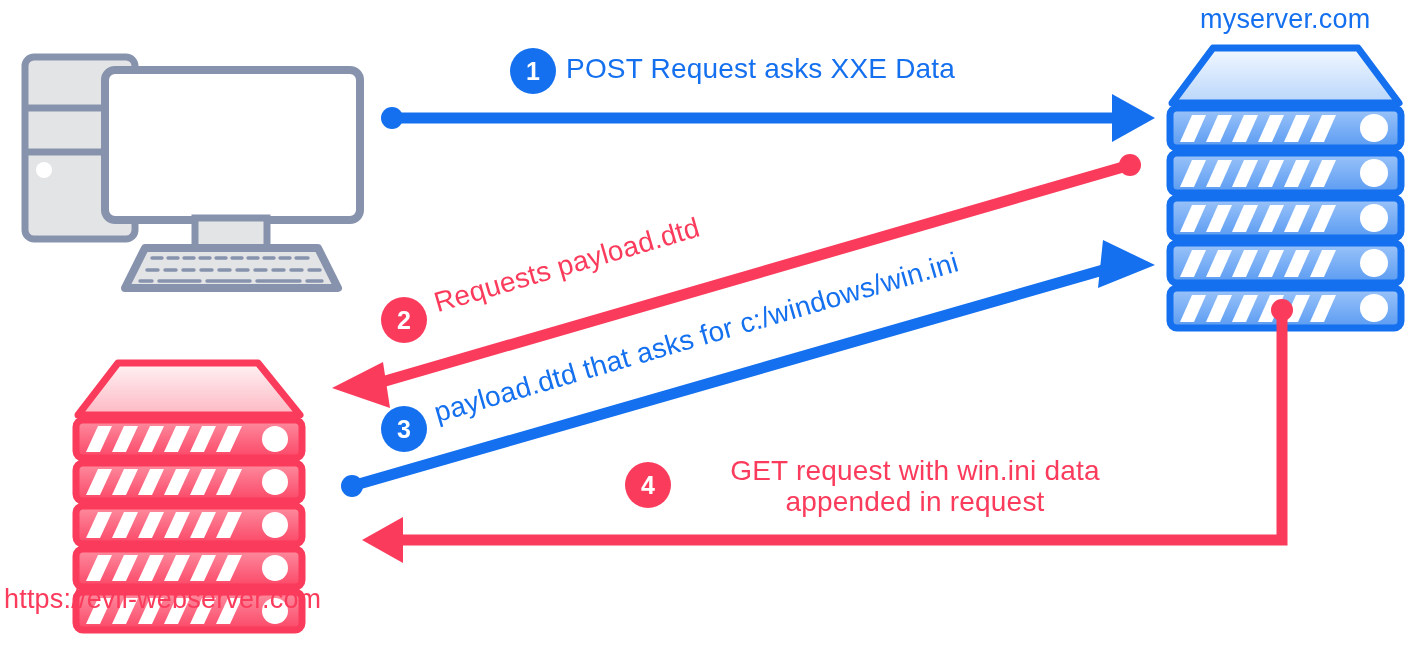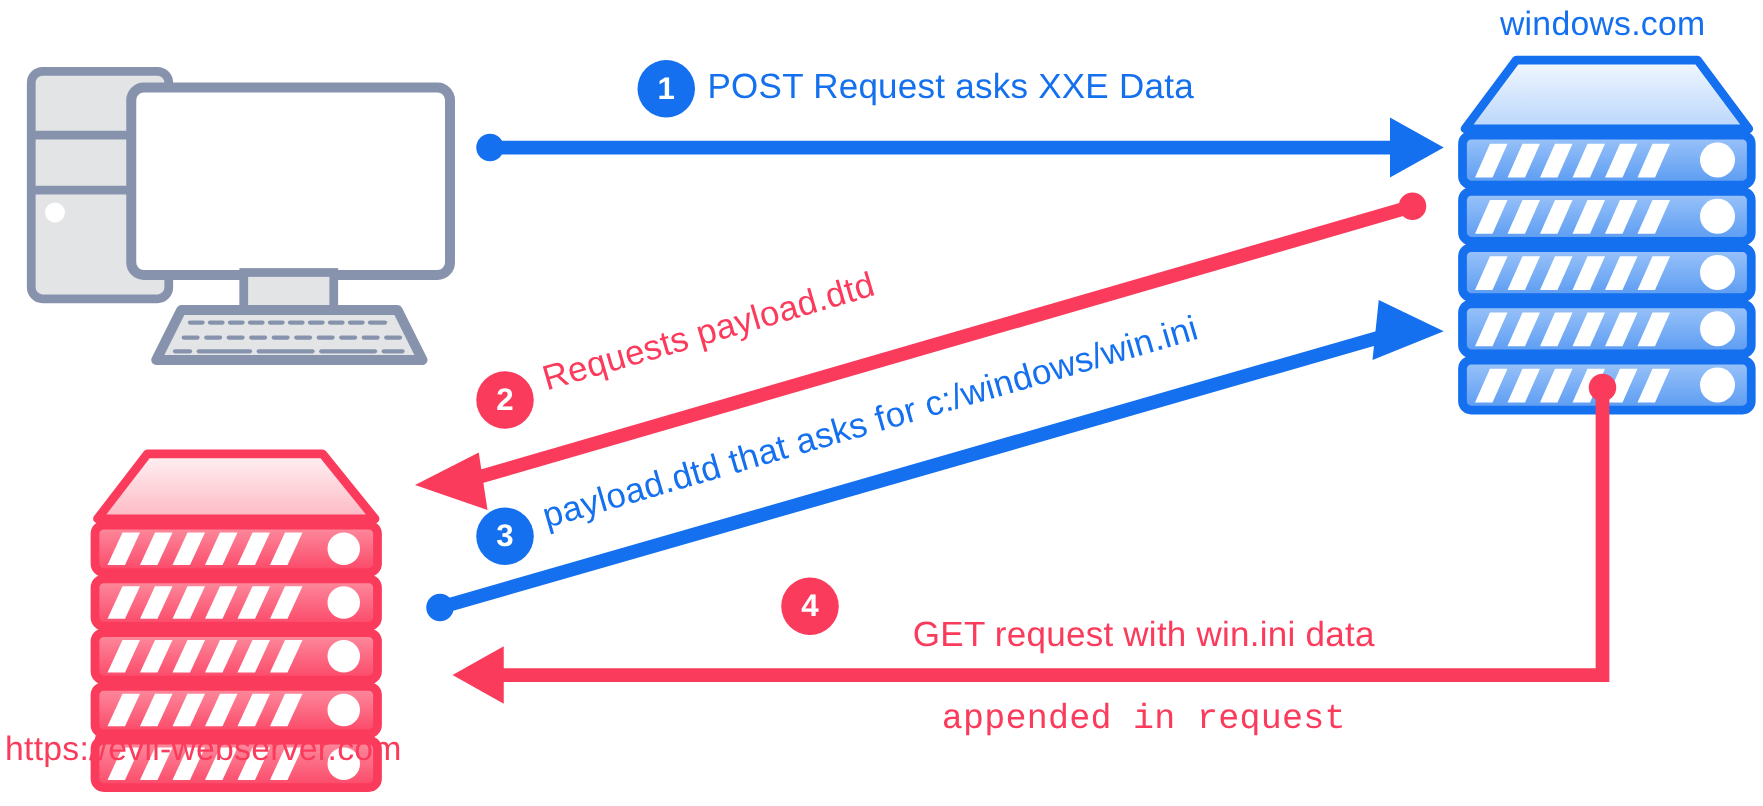--- a/index.html
+++ b/index.html
@@ -6,21 +6,21 @@
   body{font-family:"Liberation Sans", sans-serif;}
   #stage{position:relative;width:1410px;height:645px;background:#ffffff;overflow:hidden;}
   svg#canvas{position:absolute;left:0;top:0;width:1410px;height:645px;}
 
   .lbl{position:absolute;white-space:nowrap;font-weight:400;letter-spacing:0.2px;}
   .lbl.blue{color:#1470ef;}
   .lbl.red{color:#fb3b5c;}
 
   .host-label{font-size:27px;}
   .step-text{font-size:28px;}
-  .step-text.two-line{text-align:center;line-height:1.12;white-space:normal;margin-top:37px;}
+  .step-text.two-line{text-align:center;line-height:1.12;white-space:normal;}
 
   .badge{position:absolute;width:46px;height:46px;border-radius:50%;
          display:flex;align-items:center;justify-content:center;
          color:#ffffff;font-size:25px;font-weight:700;line-height:1;}
   .badge.blue{background:#1470ef;}
   .badge.red{background:#fb3b5c;}
 
   .rot-group{position:absolute;transform-origin:0 50%;}
 </style>
 </head>
@@ -235,36 +235,36 @@
       <polygon points="1155,265 1103,240 1098,288" fill="#1470ef"></polygon>
     </g>
 
     <g>
       <circle cx="1282" cy="310" r="11" fill="#fb3b5c"></circle>
       <path d="M 1282 310 L 1282 540 L 398 540" stroke="#fb3b5c" stroke-width="11" fill="none" stroke-linejoin="miter"></path>
       <polygon points="362,540 403,517 403,563" fill="#fb3b5c"></polygon>
     </g>
   </svg>
 
-  <div class="lbl blue host-label" style="left:1200px;top:4px;">windows.com</div>
+  <div class="lbl blue host-label" style="left:1200px;top:4px;">myserver.com</div>
 
   <div class="lbl red host-label" style="left:4px;top:584px;">https://evil-webserver.com</div>
 
   <div class="badge blue" style="left:510px;top:48px;">1</div>
   <div class="lbl blue step-text" style="left:566px;top:53px;">POST Request asks XXE Data</div>
 
   <div class="badge red" style="left:381px;top:297px;">2</div>
   <div class="rot-group" style="left:440px;top:305px;transform:rotate(-16.2deg);">
     <div class="lbl red step-text" style="position:relative;left:0;top:-18px;">Requests payload.dtd</div>
   </div>
 
   <div class="badge blue" style="left:381px;top:406px;">3</div>
   <div class="rot-group" style="left:440px;top:415px;transform:rotate(-16.2deg);">
     <div class="lbl blue step-text" style="position:relative;left:0;top:-18px;">payload.dtd that asks for c:/windows/win.ini</div>
   </div>
 
   <div class="badge red" style="left:625px;top:462px;">4</div>
   <div style="position:absolute;left:680px;top:455px;width:470px;">
     <div class="lbl red step-text two-line" style="position:relative;left:0;top:0;width:100%;">GET request with win.ini data</div>
-    <div class="lbl red step-text two-line" style="position:relative;left:0;top:0;width:100%;font-family:Liberation Mono, monospace;">appended in request</div>
+    <div class="lbl red step-text two-line" style="position:relative;left:0;top:0;width:100%;">appended in request</div>
   </div>
 
 </div>
 
 </body></html>

